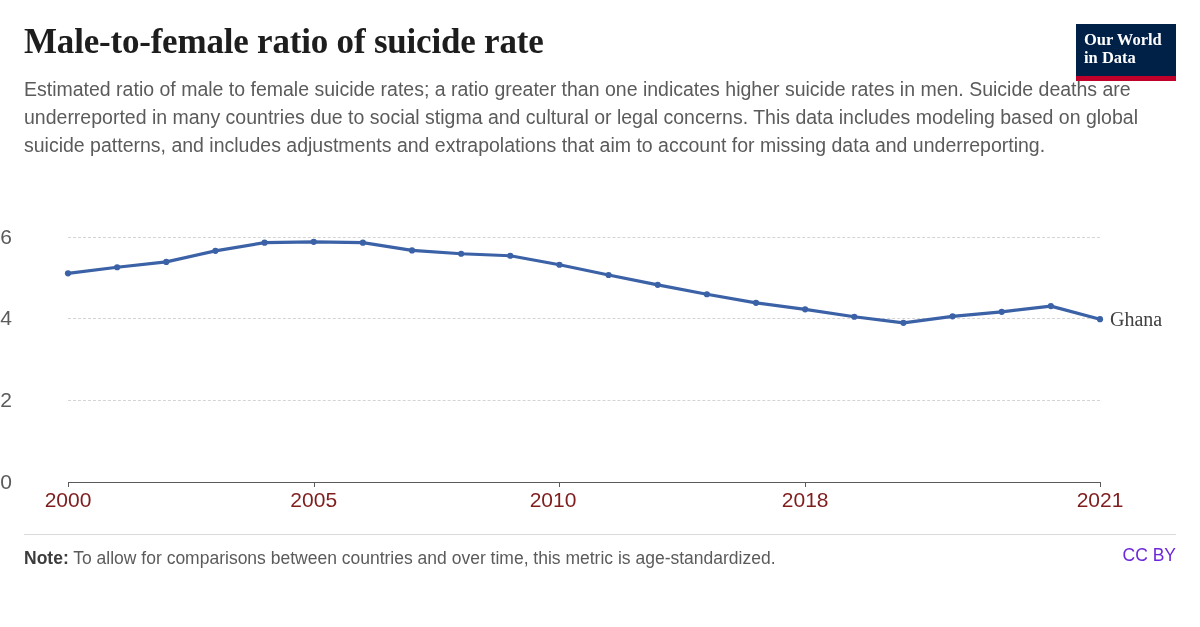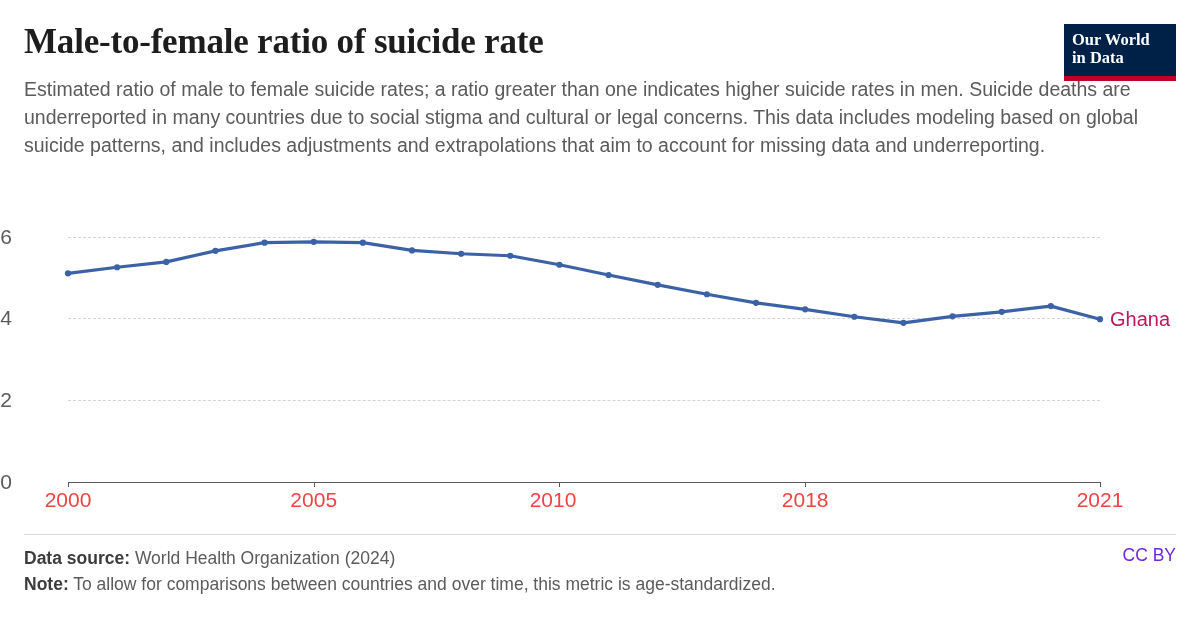--- a/index.html
+++ b/index.html
@@ -38,21 +38,21 @@
     line-height: 1.42;
     color: #5b5b5b;
     margin: 14px 8px 0 0;
     max-width: 1115px;
     font-weight: 400;
   }
   .logo {
     position: absolute;
     top: 2px;
     right: 0;
-    width: 112px;
+    width: 100px;
     background: #002147;
     color: #ffffff;
     font-family: "Liberation Serif", serif;
     font-weight: 700;
     font-size: 16.5px;
     line-height: 1.08;
     padding: 7px 8px 9px 8px;
     box-sizing: border-box;
     border-bottom: 5px solid #c0002a;
   }
@@ -90,35 +90,36 @@
     width: 60px;
     text-align: right;
     font-size: 21px;
     color: #5b5b5b;
     transform: translateY(-50%);
   }
   .xtick {
     position: absolute;
     top: 276px;
     font-size: 21px;
-    color: #ef4444;
+    color: #7f1d1d;
     transform: translateX(-50%);
   }
   .xtickmark {
     position: absolute;
     width: 0;
     border-left: 1px solid #5b5b5b;
     height: 5px;
     top: 270px;
   }
   .series-label {
     position: absolute;
     font-size: 20px;
-    color: #be185d;
+    color: #404040;
     white-space: nowrap;
+    font-family: Liberation Serif, serif;
   }
   svg.line-svg {
     position: absolute;
     left: 0;
     top: 0;
     overflow: visible;
   }
   .footer {
     position: absolute;
     left: 24px;
@@ -205,23 +206,19 @@
           <circle cx="933.71" cy="99.82" r="3.1" fill="#3b61a6"></circle>
           <circle cx="982.86" cy="94.09" r="3.1" fill="#3b61a6"></circle>
           <circle cx="1032.00" cy="107.18" r="3.1" fill="#3b61a6"></circle>
         </svg>
       </div>
   </div>
 
   <div class="footer">
     <div class="footer-rule"></div>
     <div class="footer-line">
-      <b>Data source:</b>
-      <span>World Health Organization (2024)</span>
-    </div>
-    <div class="footer-line">
       <b>Note:</b>
       <span>To allow for comparisons between countries and over time, this metric is age-standardized.</span>
     </div>
     <div class="ccby">CC BY</div>
   </div>
 
 </div>
 
 </body></html>

